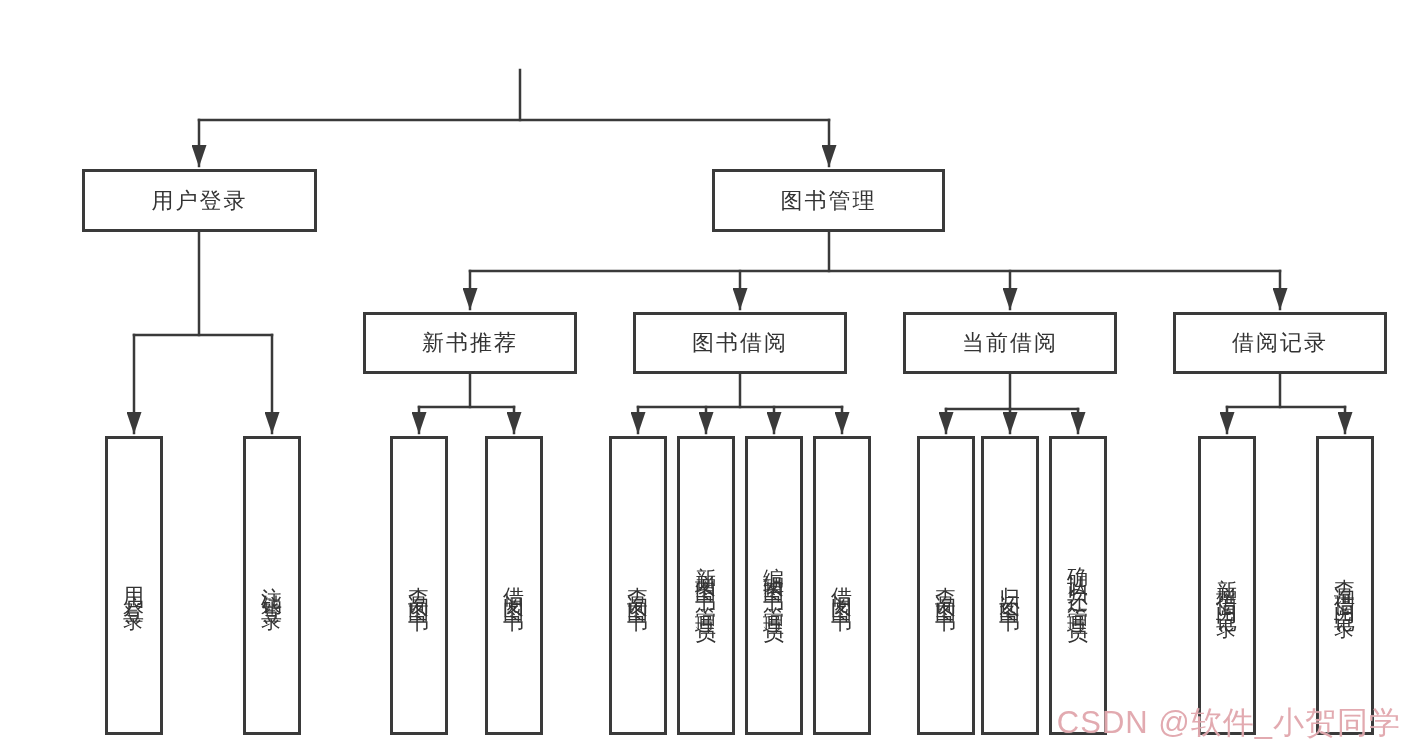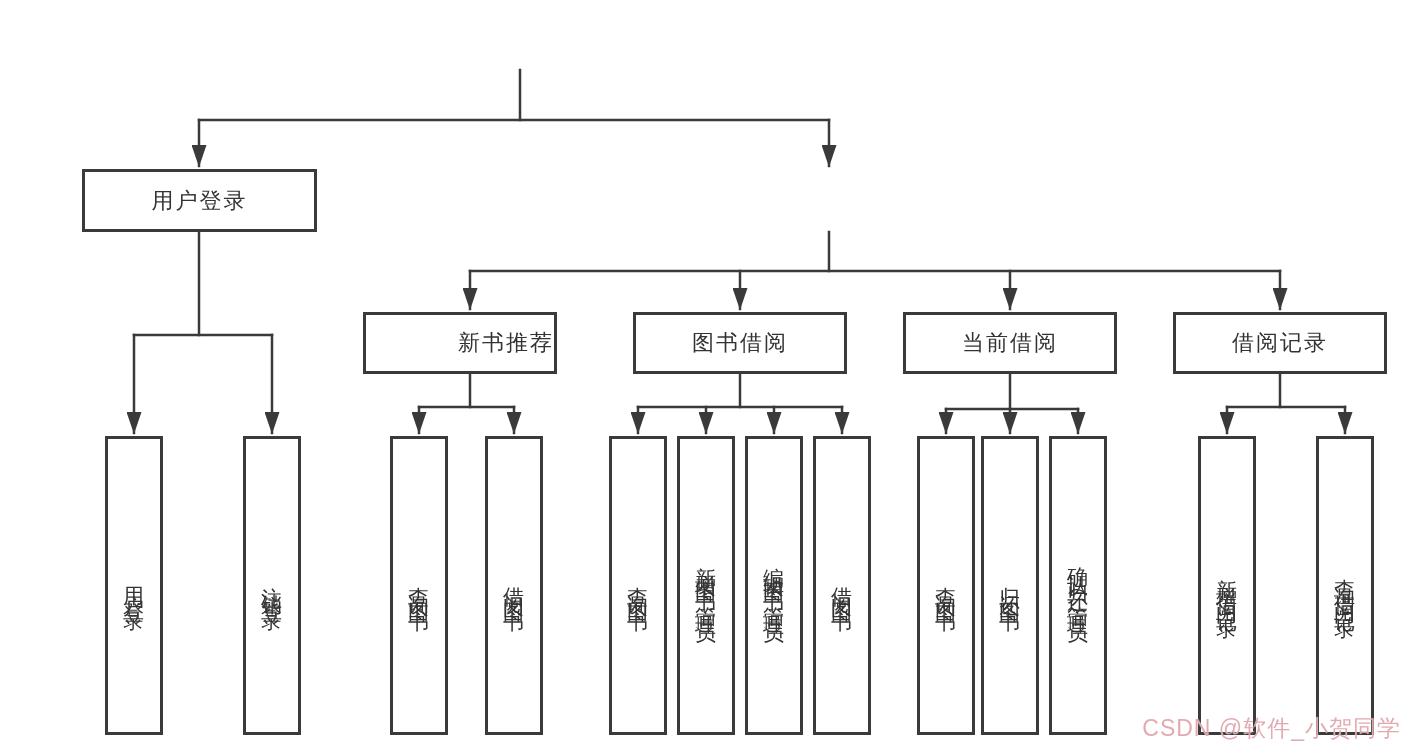--- a/index.html
+++ b/index.html
@@ -15,34 +15,34 @@
   }
   .node .hlabel{font-size:22px;letter-spacing:2px;color:#333333;white-space:nowrap;}
   .node .vtext{
     writing-mode:vertical-rl;text-orientation:mixed;
     font-size:21px;letter-spacing:8px;line-height:1;color:#333333;white-space:nowrap;
   }
   
   #n-root{left:18px;top:13px;width:1004px;height:57px;}
   #n-user-login{left:82px;top:169px;width:235px;height:63px;}
   #n-book-mgmt{left:712px;top:169px;width:233px;height:63px;}
-  #n-new-book{left:363px;top:312px;width:194px;height:62px;justify-content:flex-end;}
+  #n-new-book{left:363px;top:312px;width:214px;height:62px;}
   #n-book-borrow{left:633px;top:312px;width:214px;height:62px;}
   #n-current-borrow{left:903px;top:312px;width:214px;height:62px;}
   #n-borrow-records{left:1173px;top:312px;width:214px;height:62px;}
   
   .leaf{top:436px;width:58px;height:299px;}
   #f1{left:105px;}  #f2{left:243px;}
   #f3{left:390px;}  #f4{left:485px;}
   #f5{left:609px;}  #f6{left:677px;}  #f7{left:745px;}  #f8{left:813px;}
   #f9{left:917px;}  #f10{left:981px;} #f11{left:1049px;}
   #f12{left:1198px;}#f13{left:1316px;}
   #watermark{
     position:absolute;right:4px;bottom:3px;z-index:2;
-    font-size:23px;letter-spacing:1px;
+    font-size:31px;letter-spacing:1px;
     color:rgba(223,163,169,0.92);
     text-shadow:0 0 1px rgba(255,255,255,0.6);
     white-space:nowrap;
   }
 </style>
 </head>
 <body>
 
 <div id="canvas">
 
@@ -93,20 +93,23 @@
       <path d="M1227,407 L1345,407"></path>
       <path d="M1227,407 L1227,433" marker-end="url(#arw)"></path>
       <path d="M1345,407 L1345,433" marker-end="url(#arw)"></path>
     </g>
   </svg>
 
 
   <div class="node" id="n-user-login">
     <span class="hlabel">用户登录</span>
   </div>
+  <div class="node" id="n-book-mgmt">
+    <span class="hlabel">图书管理</span>
+  </div>
 
   <div class="node" id="n-new-book">
     <span class="hlabel">新书推荐</span>
   </div>
   <div class="node" id="n-current-borrow">
     <span class="hlabel">当前借阅</span>
   </div>
   <div class="node" id="n-book-borrow">
     <span class="hlabel">图书借阅</span>
   </div>

